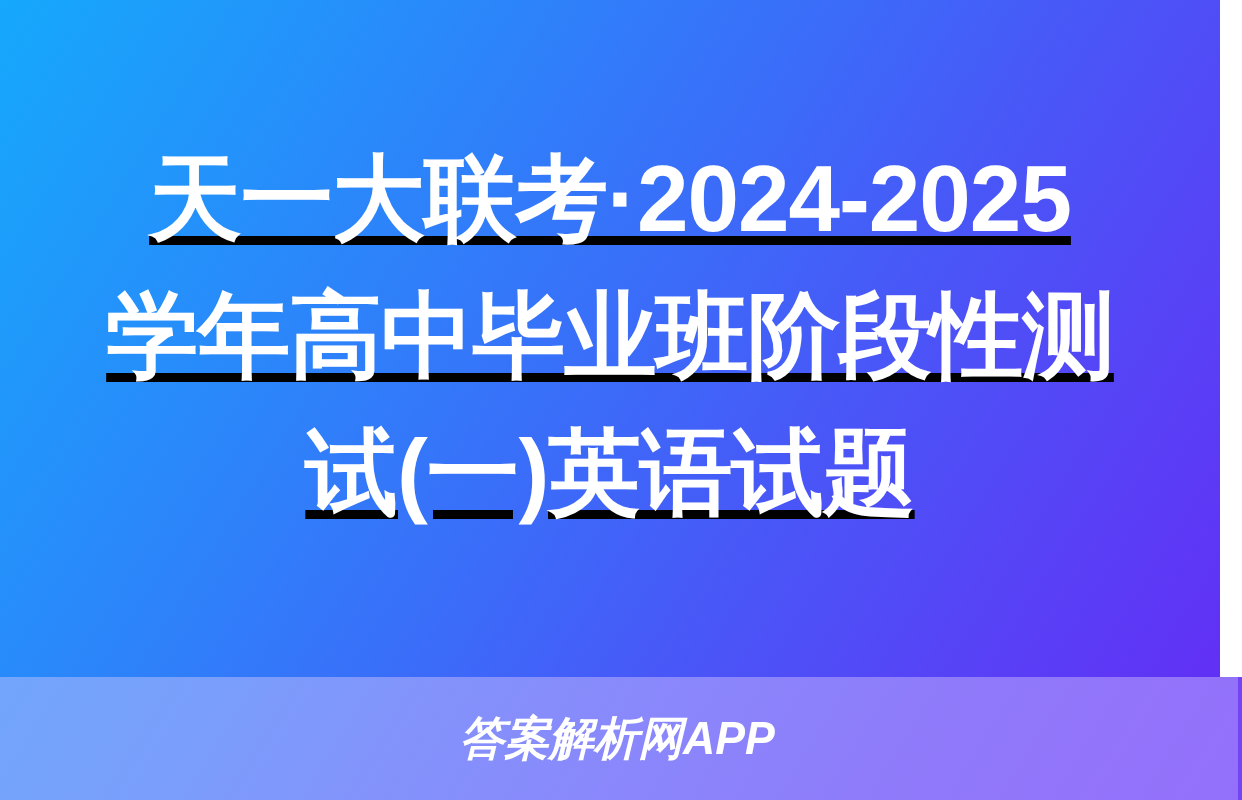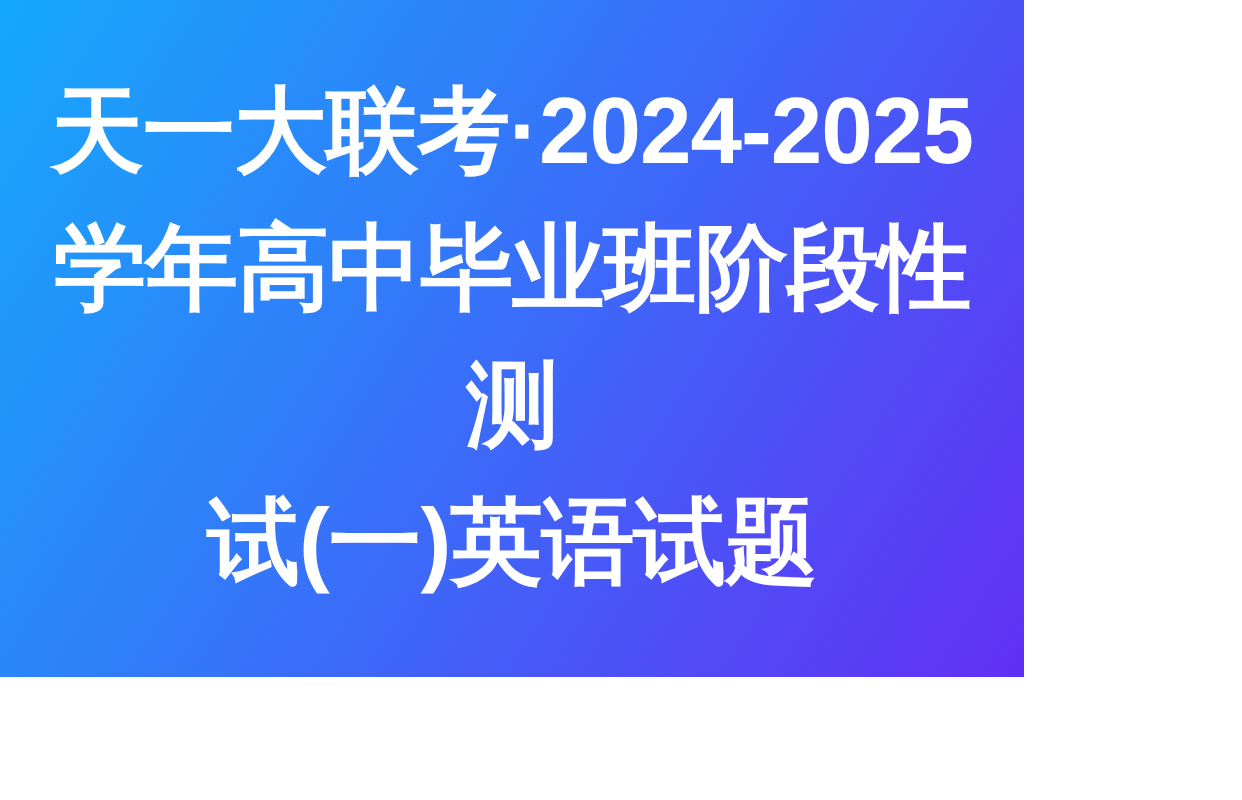--- a/index.html
+++ b/index.html
@@ -20,34 +20,35 @@
     height: 800px;
     display: flex;
     flex-direction: column;
     overflow: hidden;
     background: #ffffff;
   }
 
   
   .hero {
     position: relative;
-    width: 1024px;
+    width: 1220px;
     height: 677px;
     box-sizing: border-box;
     background: linear-gradient(122deg,
                 #15A8FC 0%,
                 #1E9BFB 12%,
                 #2B86FA 30%,
                 #3A6DF9 50%,
                 #4A55F7 68%,
                 #5742F6 84%,
                 #6130F5 100%);
     display: flex;
     align-items: center;
     justify-content: center;
+    text-decoration: underline;
   }
 
   .hero-title {
     width: 1120px;
     margin: 0;
     padding: 0 10px 6px 10px;
     box-sizing: border-box;
     text-align: center;
     color: #ffffff;
     font-family: "Liberation Sans", "DejaVu Sans", sans-serif;
@@ -118,14 +119,20 @@
 <body>
 
 <div class="poster">
 
   <div class="hero">
     <h1 class="hero-title">天一大联考·2024-2025
 学年高中毕业班阶段性测
 试(一)英语试题</h1>
   </div>
 
+  <div class="footer-band">
+    <div class="footer-inner">
+      <div class="footer-text">答案解析网APP</div>
+    </div>
+    <div class="edge-strip"></div>
+  </div>
 
 </div>
 
 </body></html>

